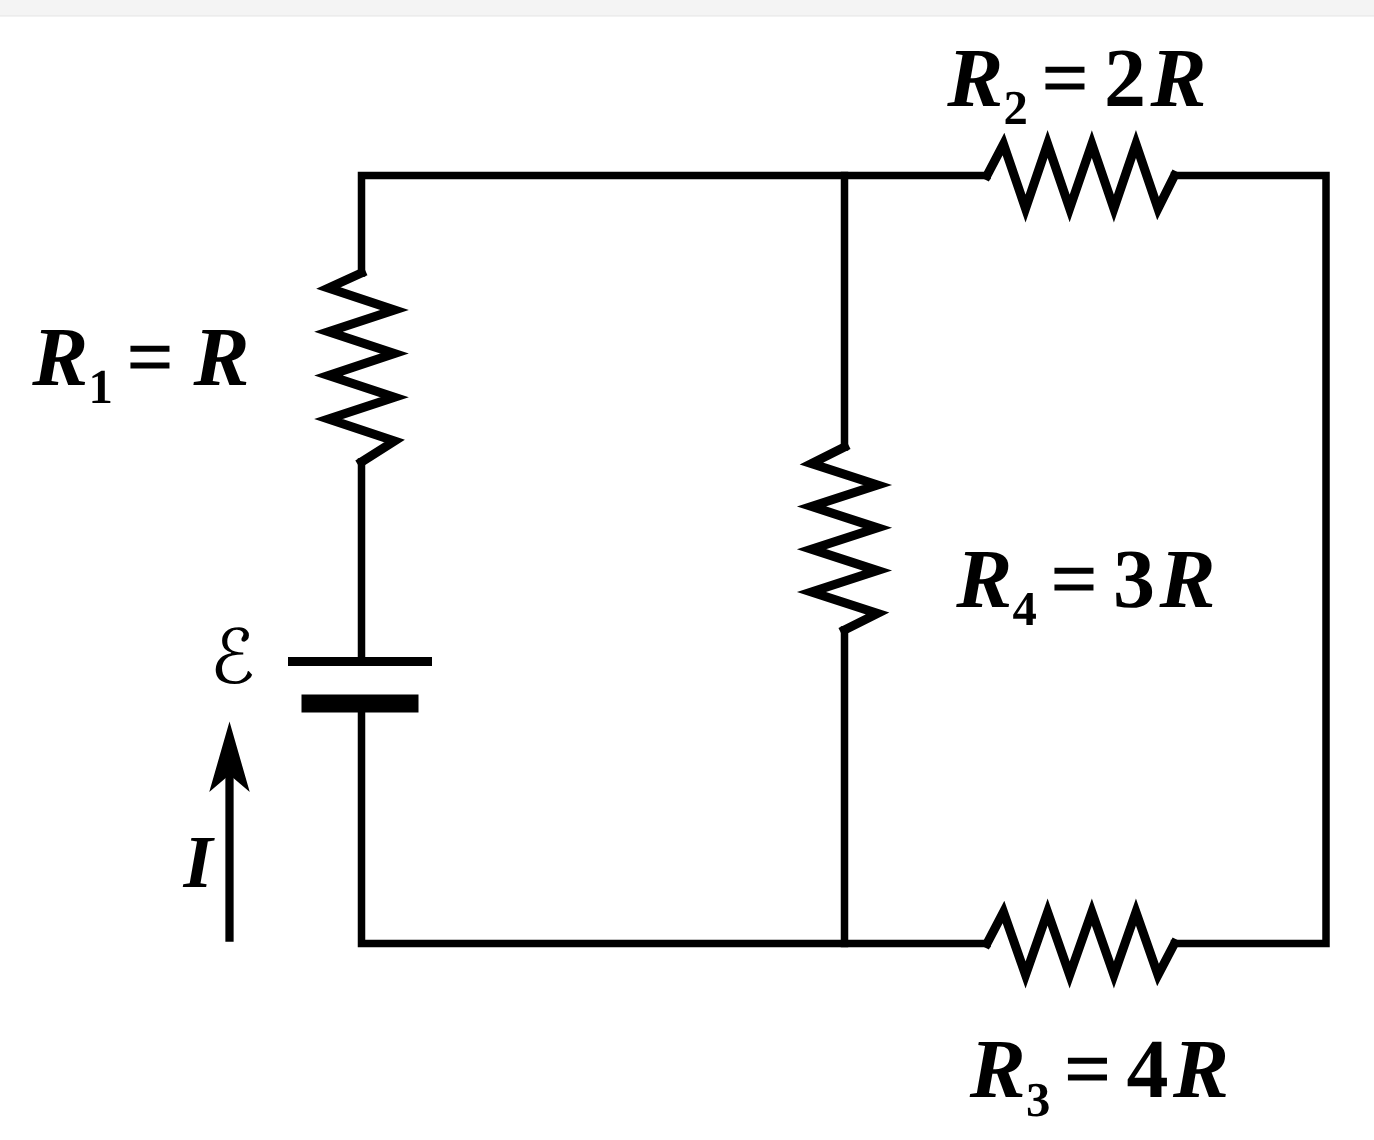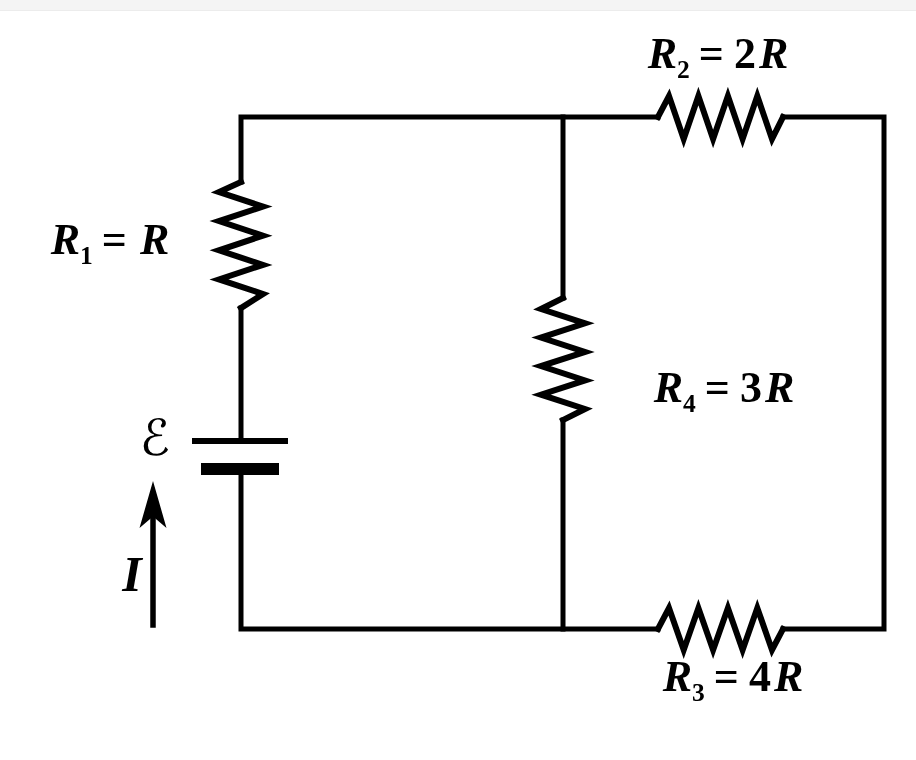--- a/index.html
+++ b/index.html
@@ -16,39 +16,39 @@
     top: 0; left: 0;
     width: 100%; height: 10px;
     background: #f4f4f4;
     border-bottom: 1px solid #ececec;
   }
   svg.circuit { position: absolute; top: 0; left: 0; }
   .lbl {
     position: absolute;
     transform: translate(-50%, -50%);
     color: #000000;
-    font-size: 44px;
+    font-size: 56px;
     font-weight: bold;
     line-height: 1;
     white-space: nowrap;
     user-select: none;
   }
   .lbl .sym  { font-style: italic; }
   .lbl sub.sb { font-style: normal; font-weight: bold; font-size: 0.58em; }
   .lbl .eq   { font-style: normal; margin: 0 10px 0 9px; }
   .lbl .coef { font-style: normal; margin-right: 3px; }
   .lbl-emf {
     font-family: "DejaVu Serif", "DejaVu Sans", serif;
     font-size: 50px;
     font-weight: normal;
   }
   .lbl-cur { font-size: 50px; }
-  #lbl-r1  { left: 110px; top: 243px; }
+  #lbl-r1  { left: 94px; top: 243px; }
   #lbl-r2  { left: 718px; top: 57px;  }
-  #lbl-r3  { left: 733px; top: 680px; }
+  #lbl-r3  { left: 733px; top: 718px; }
   #lbl-r4  { left: 684px; top: 391px; margin-left: 40px; }
   #lbl-emf { left: 155px; top: 438px; }
   #lbl-cur { left: 132px; top: 574px; }
 </style>
 </head>
 <body>
 
 <div class="stage">
 
   <div class="top-bar"></div>

